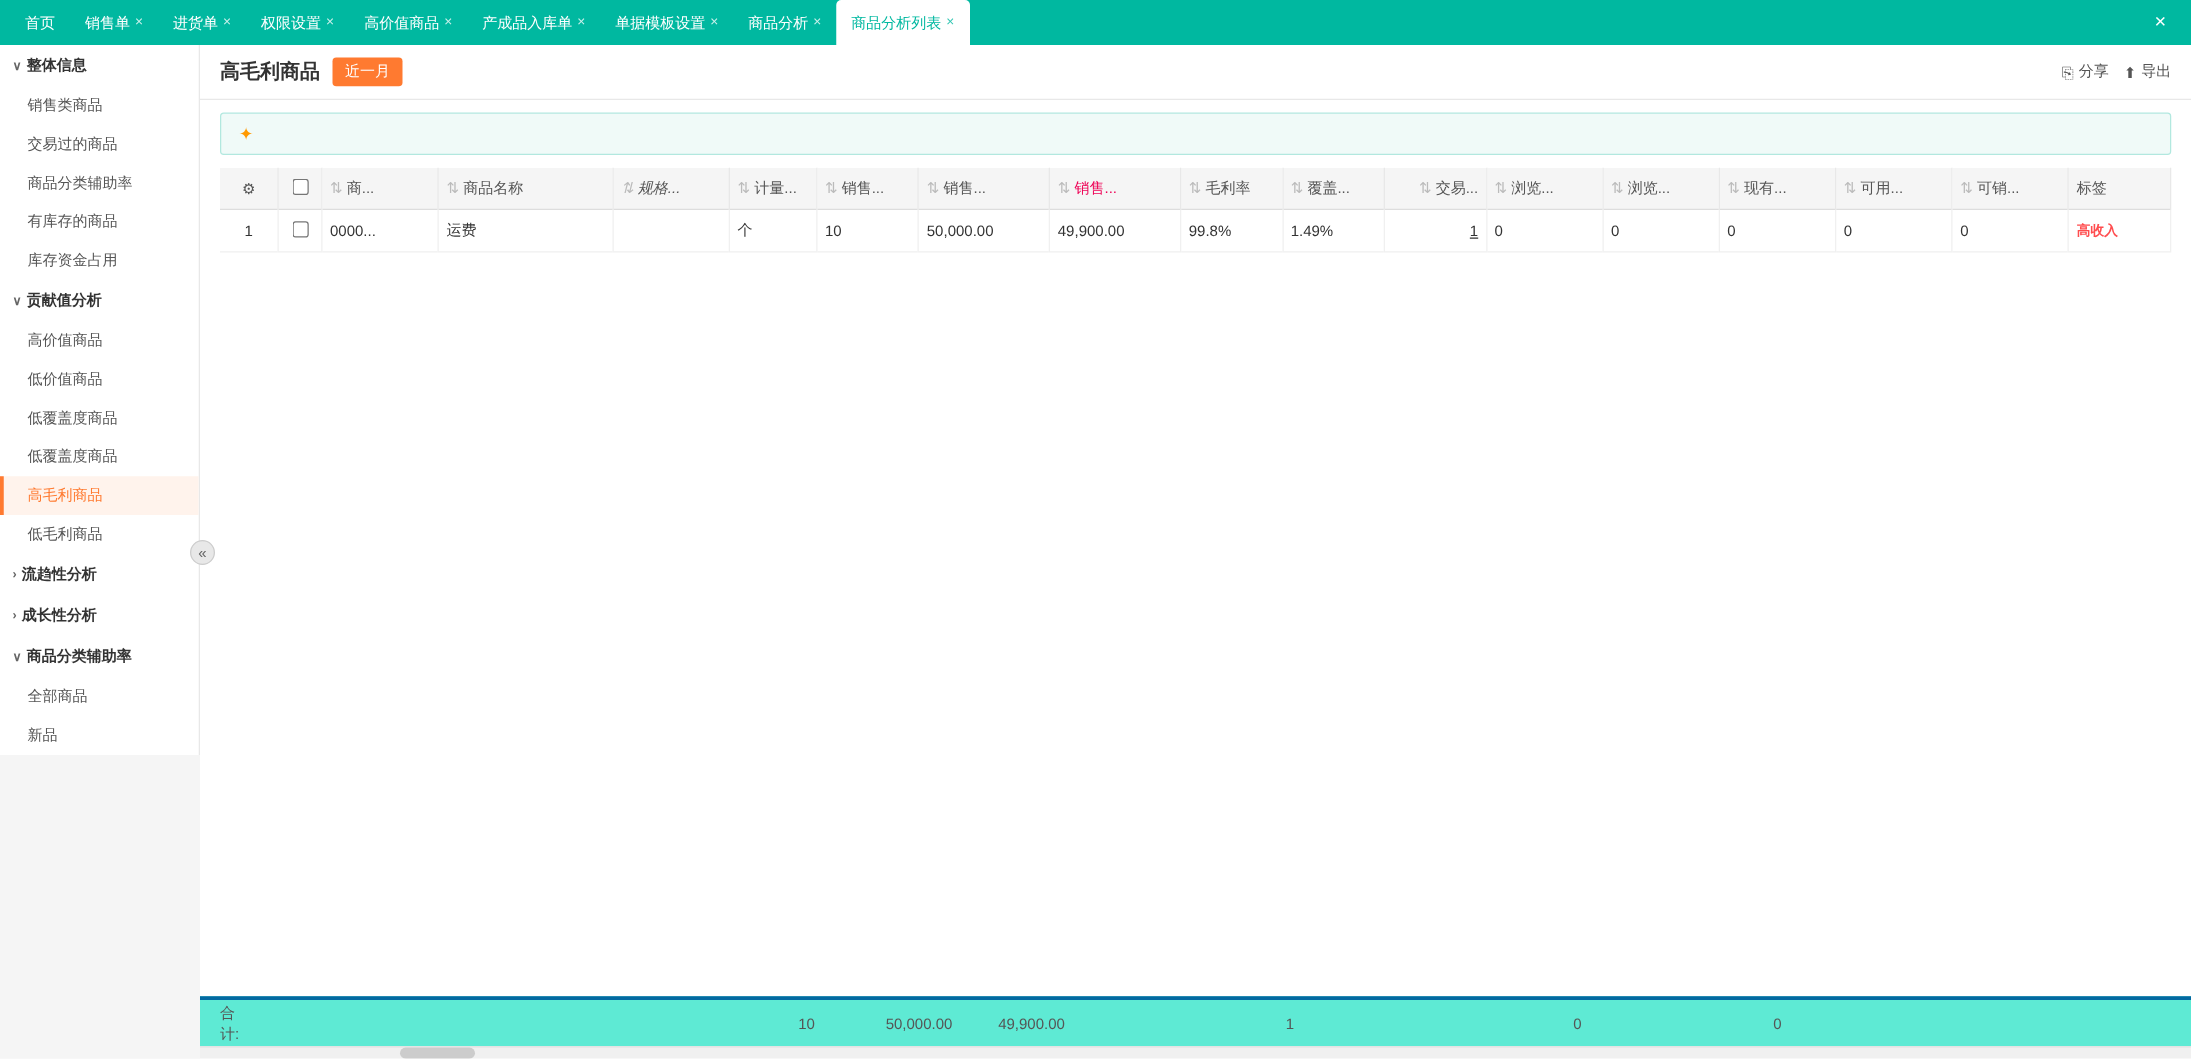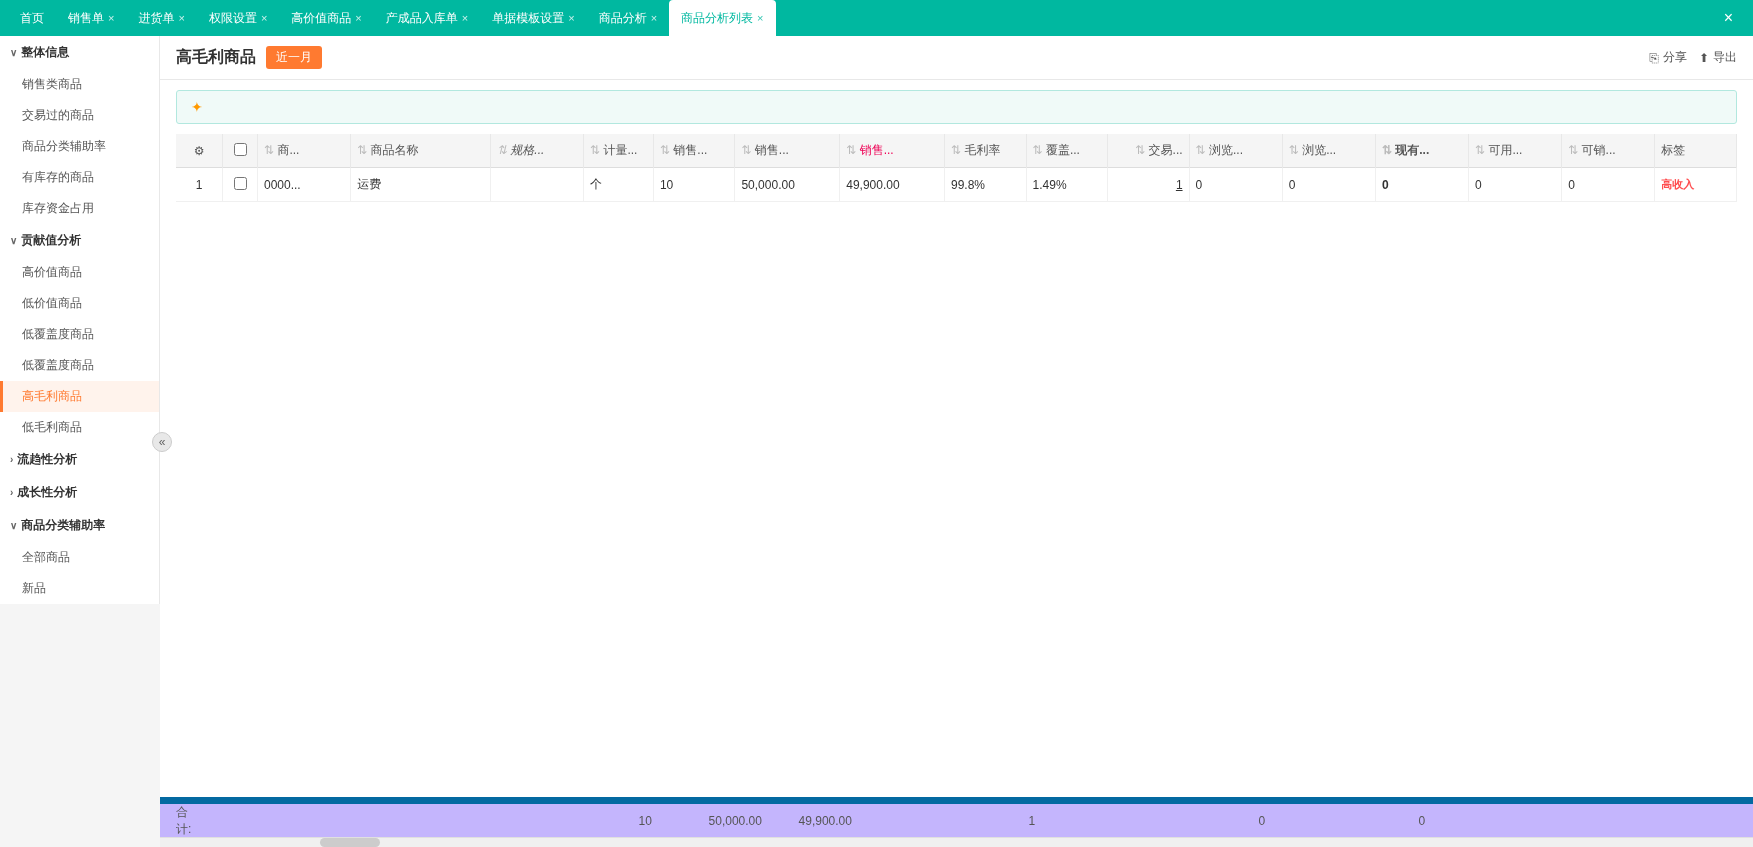--- a/index.html
+++ b/index.html
@@ -222,30 +222,30 @@
     .col-spec { width: 80px; font-style: italic; }
     .col-unit { width: 60px; }
     .col-sales-qty { width: 70px; }
     .col-sales-amt { width: 90px; }
     .col-profit { width: 90px; }
     .col-gross { width: 70px; }
     .col-cover { width: 70px; }
     .col-trade { width: 70px; text-align: right; }
     .col-browse1 { width: 80px; }
     .col-browse2 { width: 80px; }
-    .col-stock1 { width: 80px; font-weight: bold; }
+    .col-stock1 { width: 80px; }
     .col-stock2 { width: 80px; }
     .col-sellable { width: 80px; }
     .col-tag { width: 70px; }
     .tag-high { color: #ff4d4f; font-weight: bold; font-size: 11px; }
 
     
     .table-footer {
-      background: #c4b5fd;
-      border-top: 7px solid #0369a1;
+      background: #5eead4;
+      border-top: 3px solid #0369a1;
       padding: 8px 16px;
       display: flex;
       align-items: center;
       font-size: 12px;
       color: #555;
       height: 40px;
     }
     .footer-label { margin-right: 20px; }
     .footer-values {
       display: flex;

